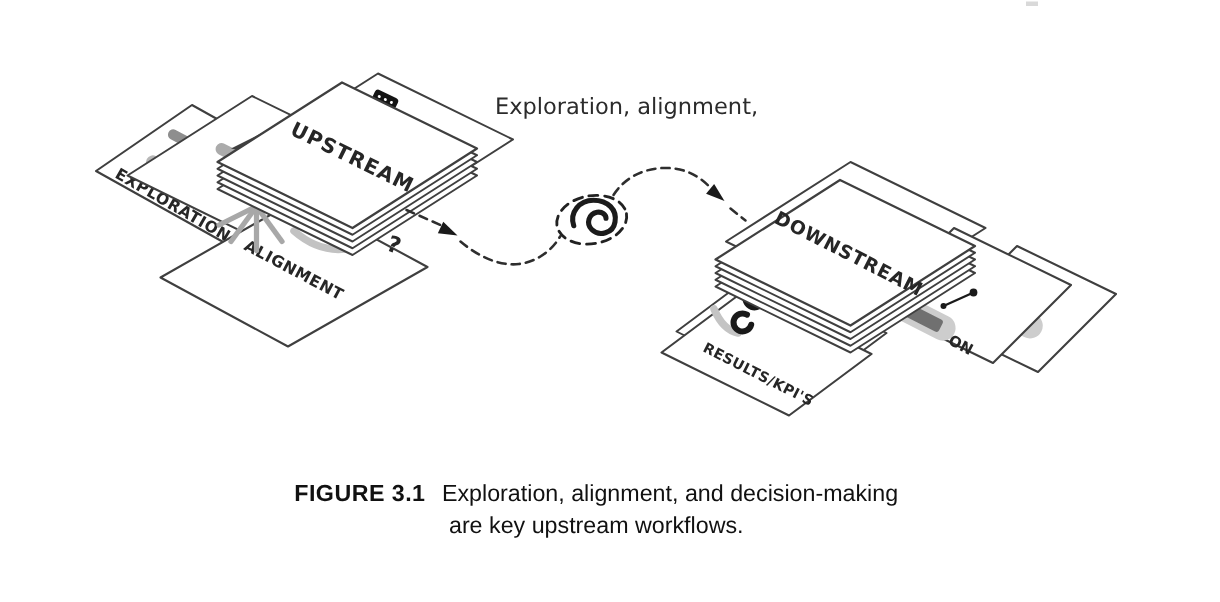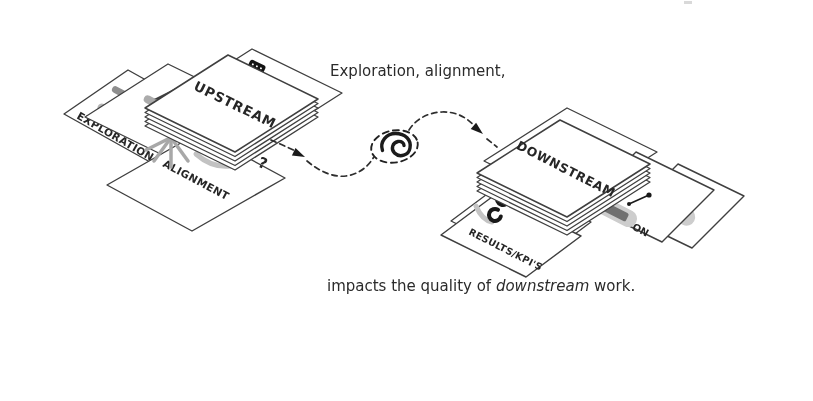--- a/index.html
+++ b/index.html
@@ -146,23 +146,22 @@
         <polygon points="560,120 650,164 567,217 477,173" stroke-width="1.5"></polygon>
       </g>
       <text x="564" y="173" font-size="12.5" letter-spacing="0.6" text-anchor="middle" transform="rotate(27 564 173)">DOWNSTREAM</text>
     </g>
   </svg>
 
   <div class="annotation-top">
     <div>Exploration, alignment,</div>
   </div>
 
-  <div class="annotation-bottom">
-    <span>impacts the quality of</span>
-    <em>downstream</em>
-    <span>work.</span>
-  </div>
 
   <div class="figure-caption">
+    <div>
+      <span class="cap-label">FIGURE 3.1</span><span>Exploration, alignment, and decision-making</span>
+    </div>
+    <div>are key upstream workflows.</div>
   </div>
 
   <div class="page-artifact"></div>
 </div>
 
 </body></html>

